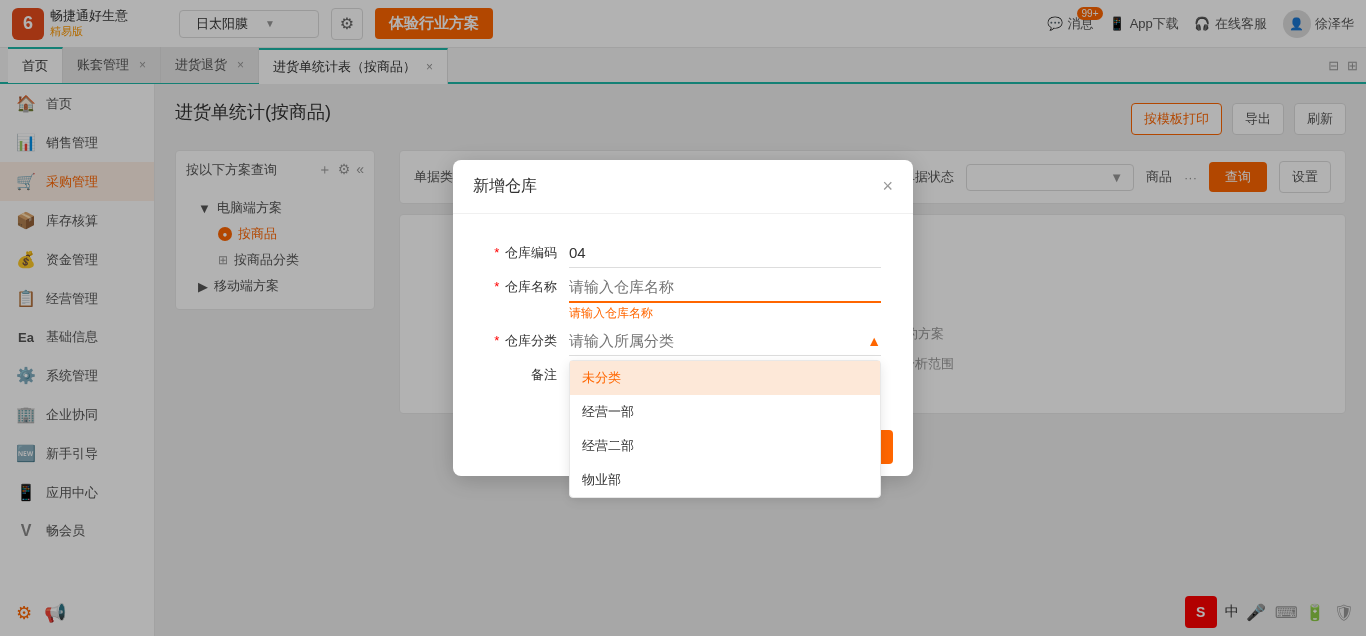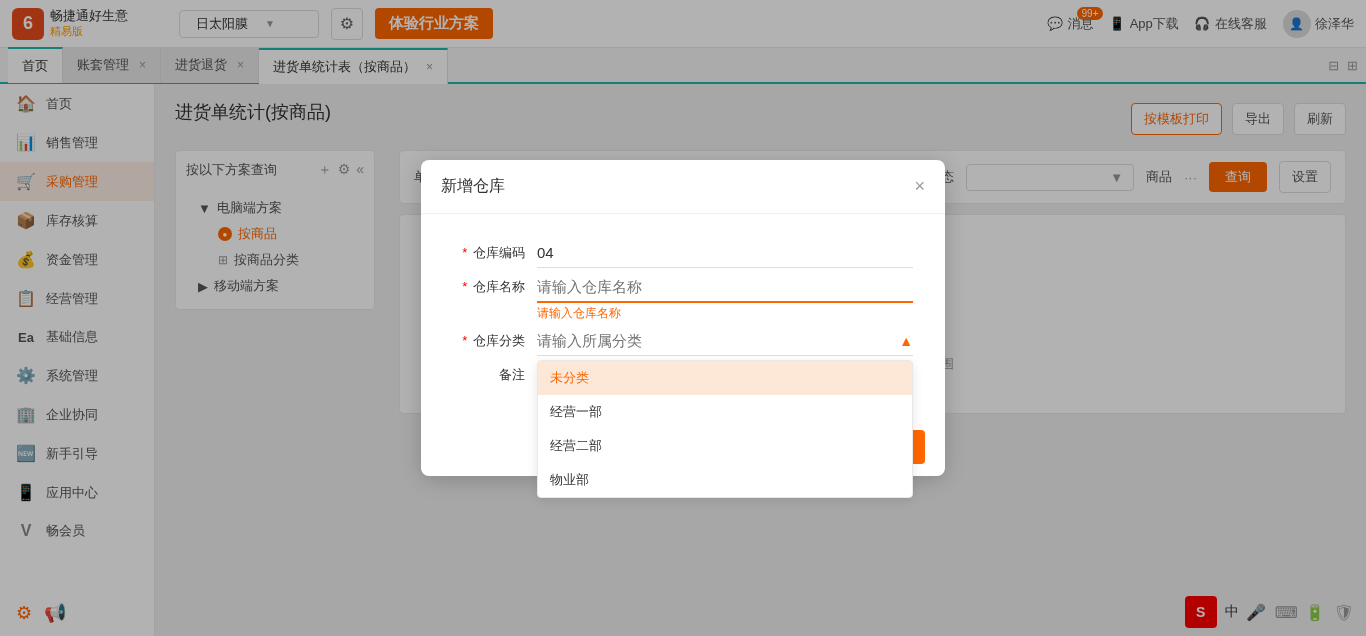--- a/index.html
+++ b/index.html
@@ -117,21 +117,21 @@
 
     
     .overlay {
       position: fixed; top: 0; left: 0; right: 0; bottom: 0;
       background: rgba(0,0,0,0.3); z-index: 100;
       display: flex; align-items: center; justify-content: center;
     }
 
     
     .modal {
-      background: #fff; border-radius: 8px; width: 524px;
+      background: #fff; border-radius: 8px; width: 460px;
       box-shadow: 0 4px 24px rgba(0,0,0,0.2); position: relative;
       z-index: 101;
     }
     .modal-header {
       display: flex; align-items: center; justify-content: space-between;
       padding: 16px 20px; border-bottom: 1px solid #f0f0f0;
     }
     .modal-title { font-size: 16px; color: #333; font-weight: 500; }
     .modal-close { cursor: pointer; color: #999; font-size: 18px; }
     .modal-body { padding: 24px 32px; }

